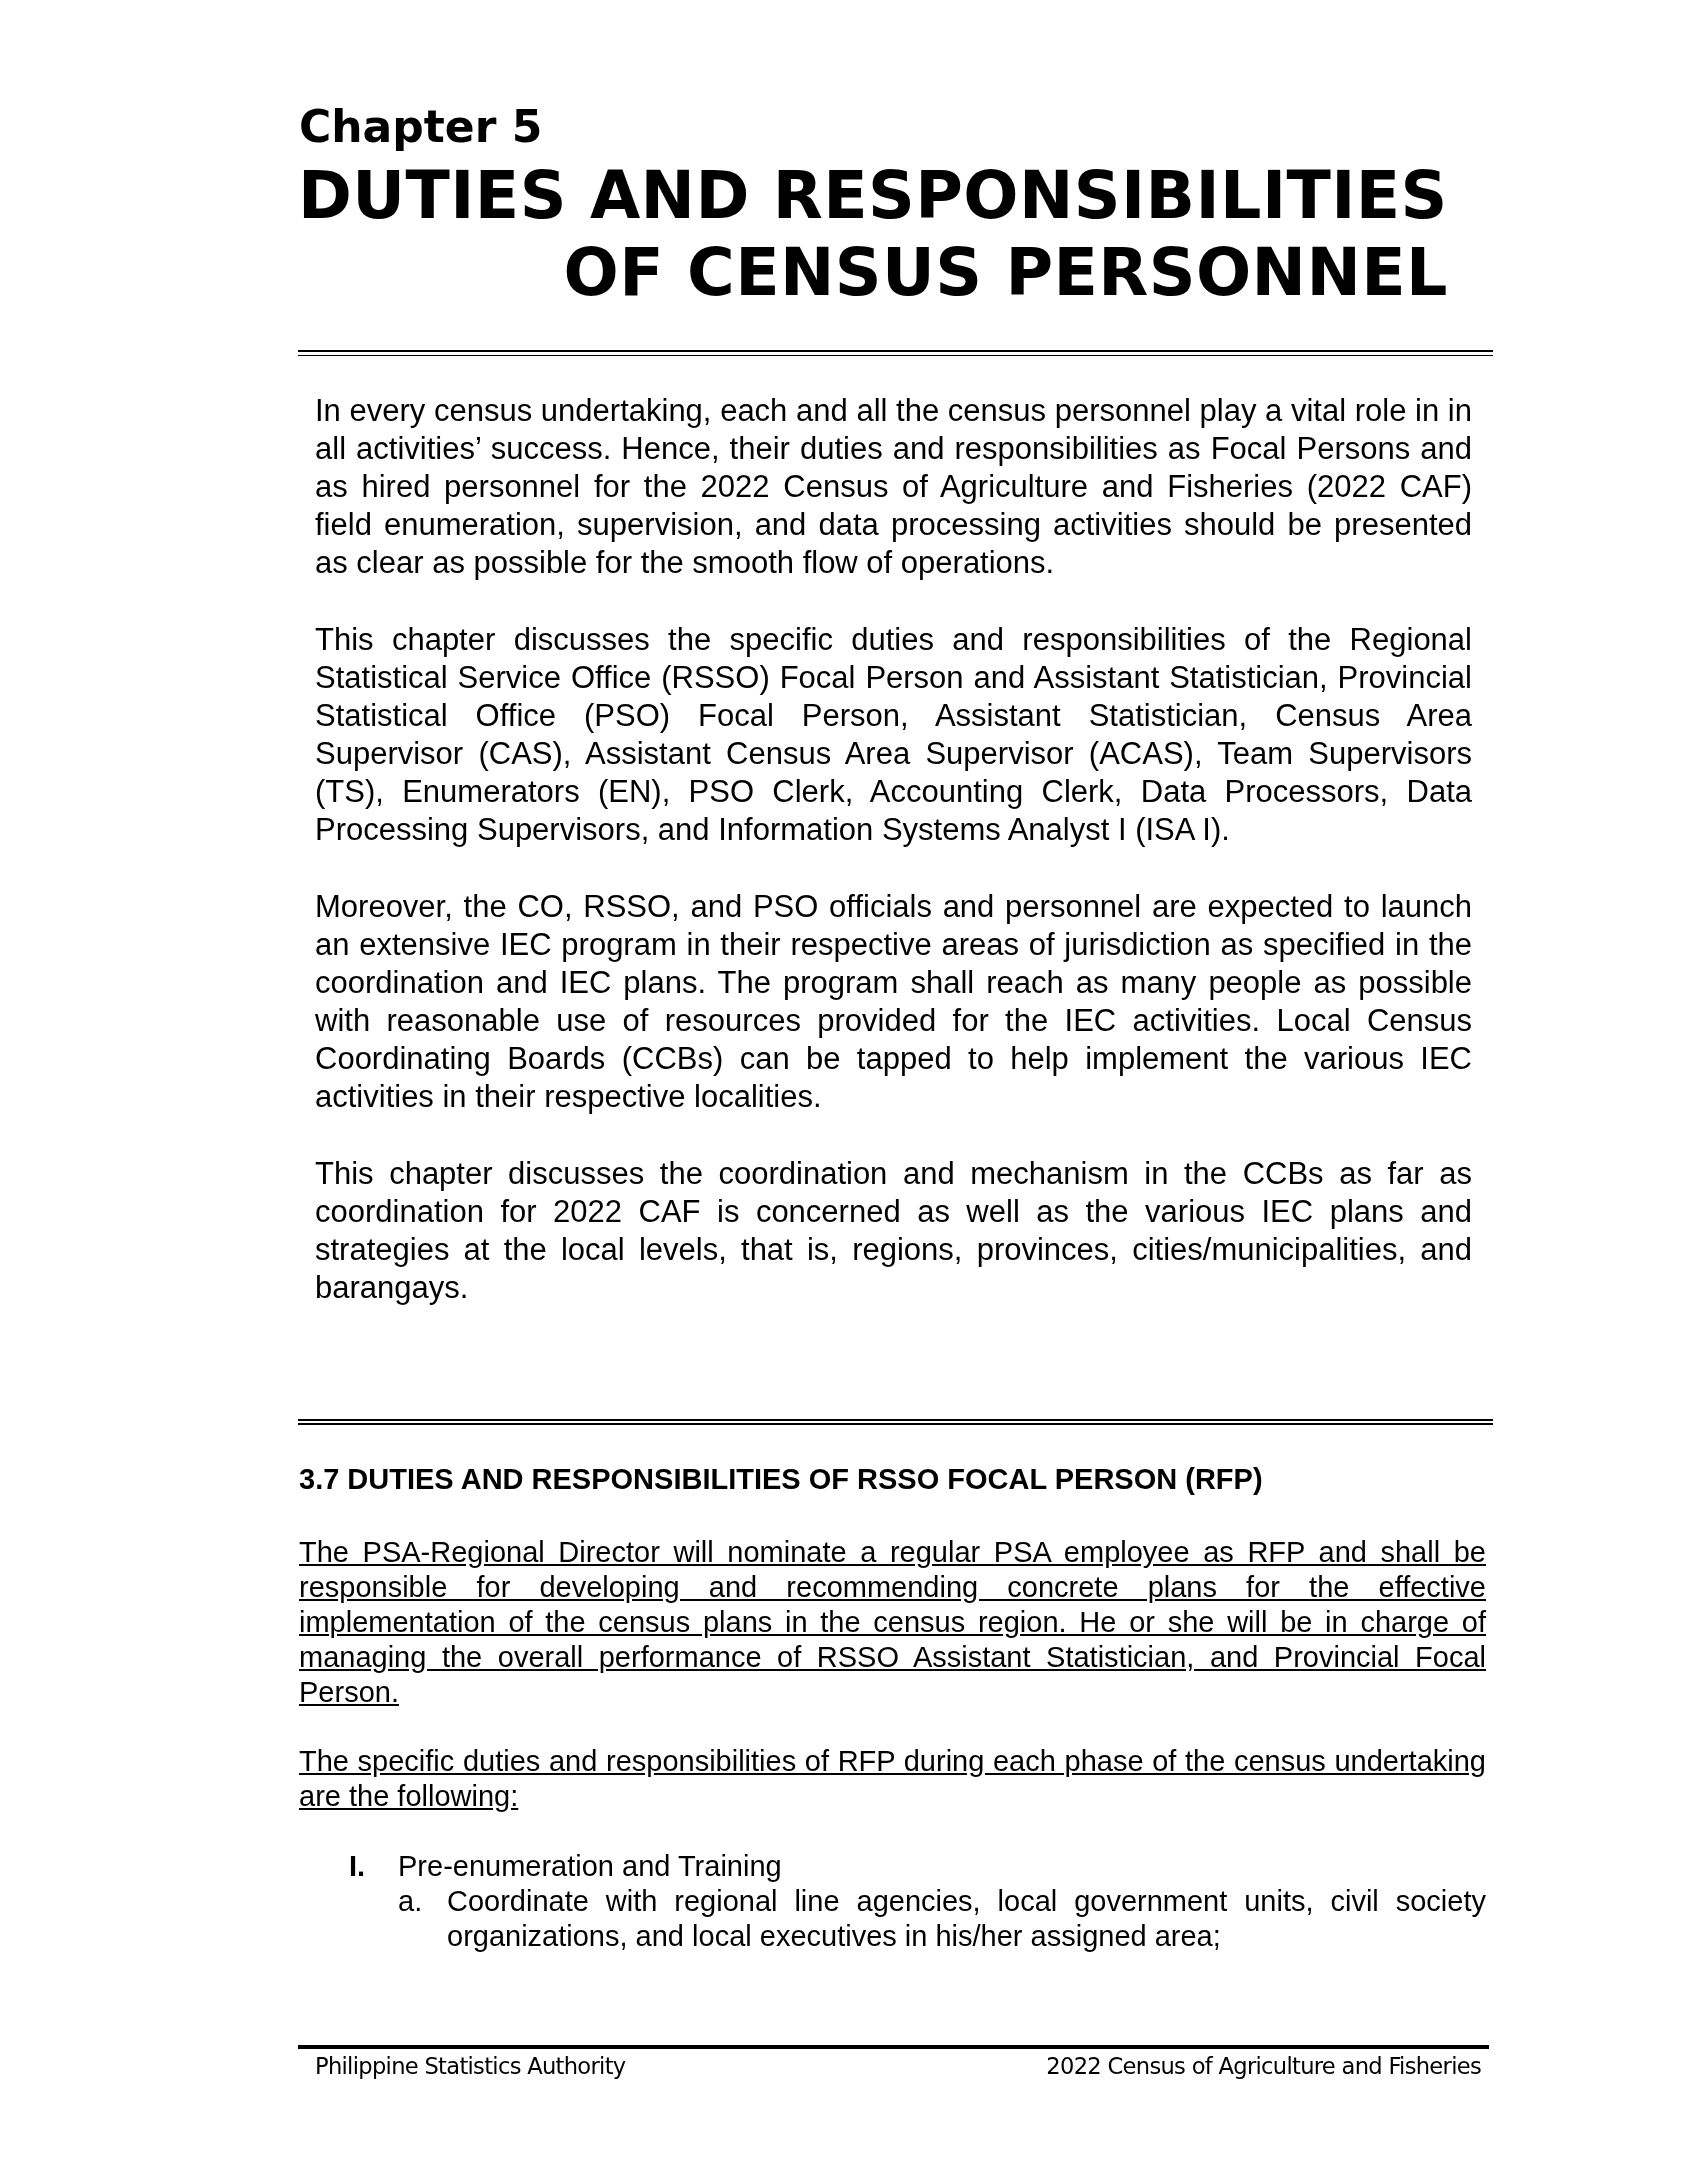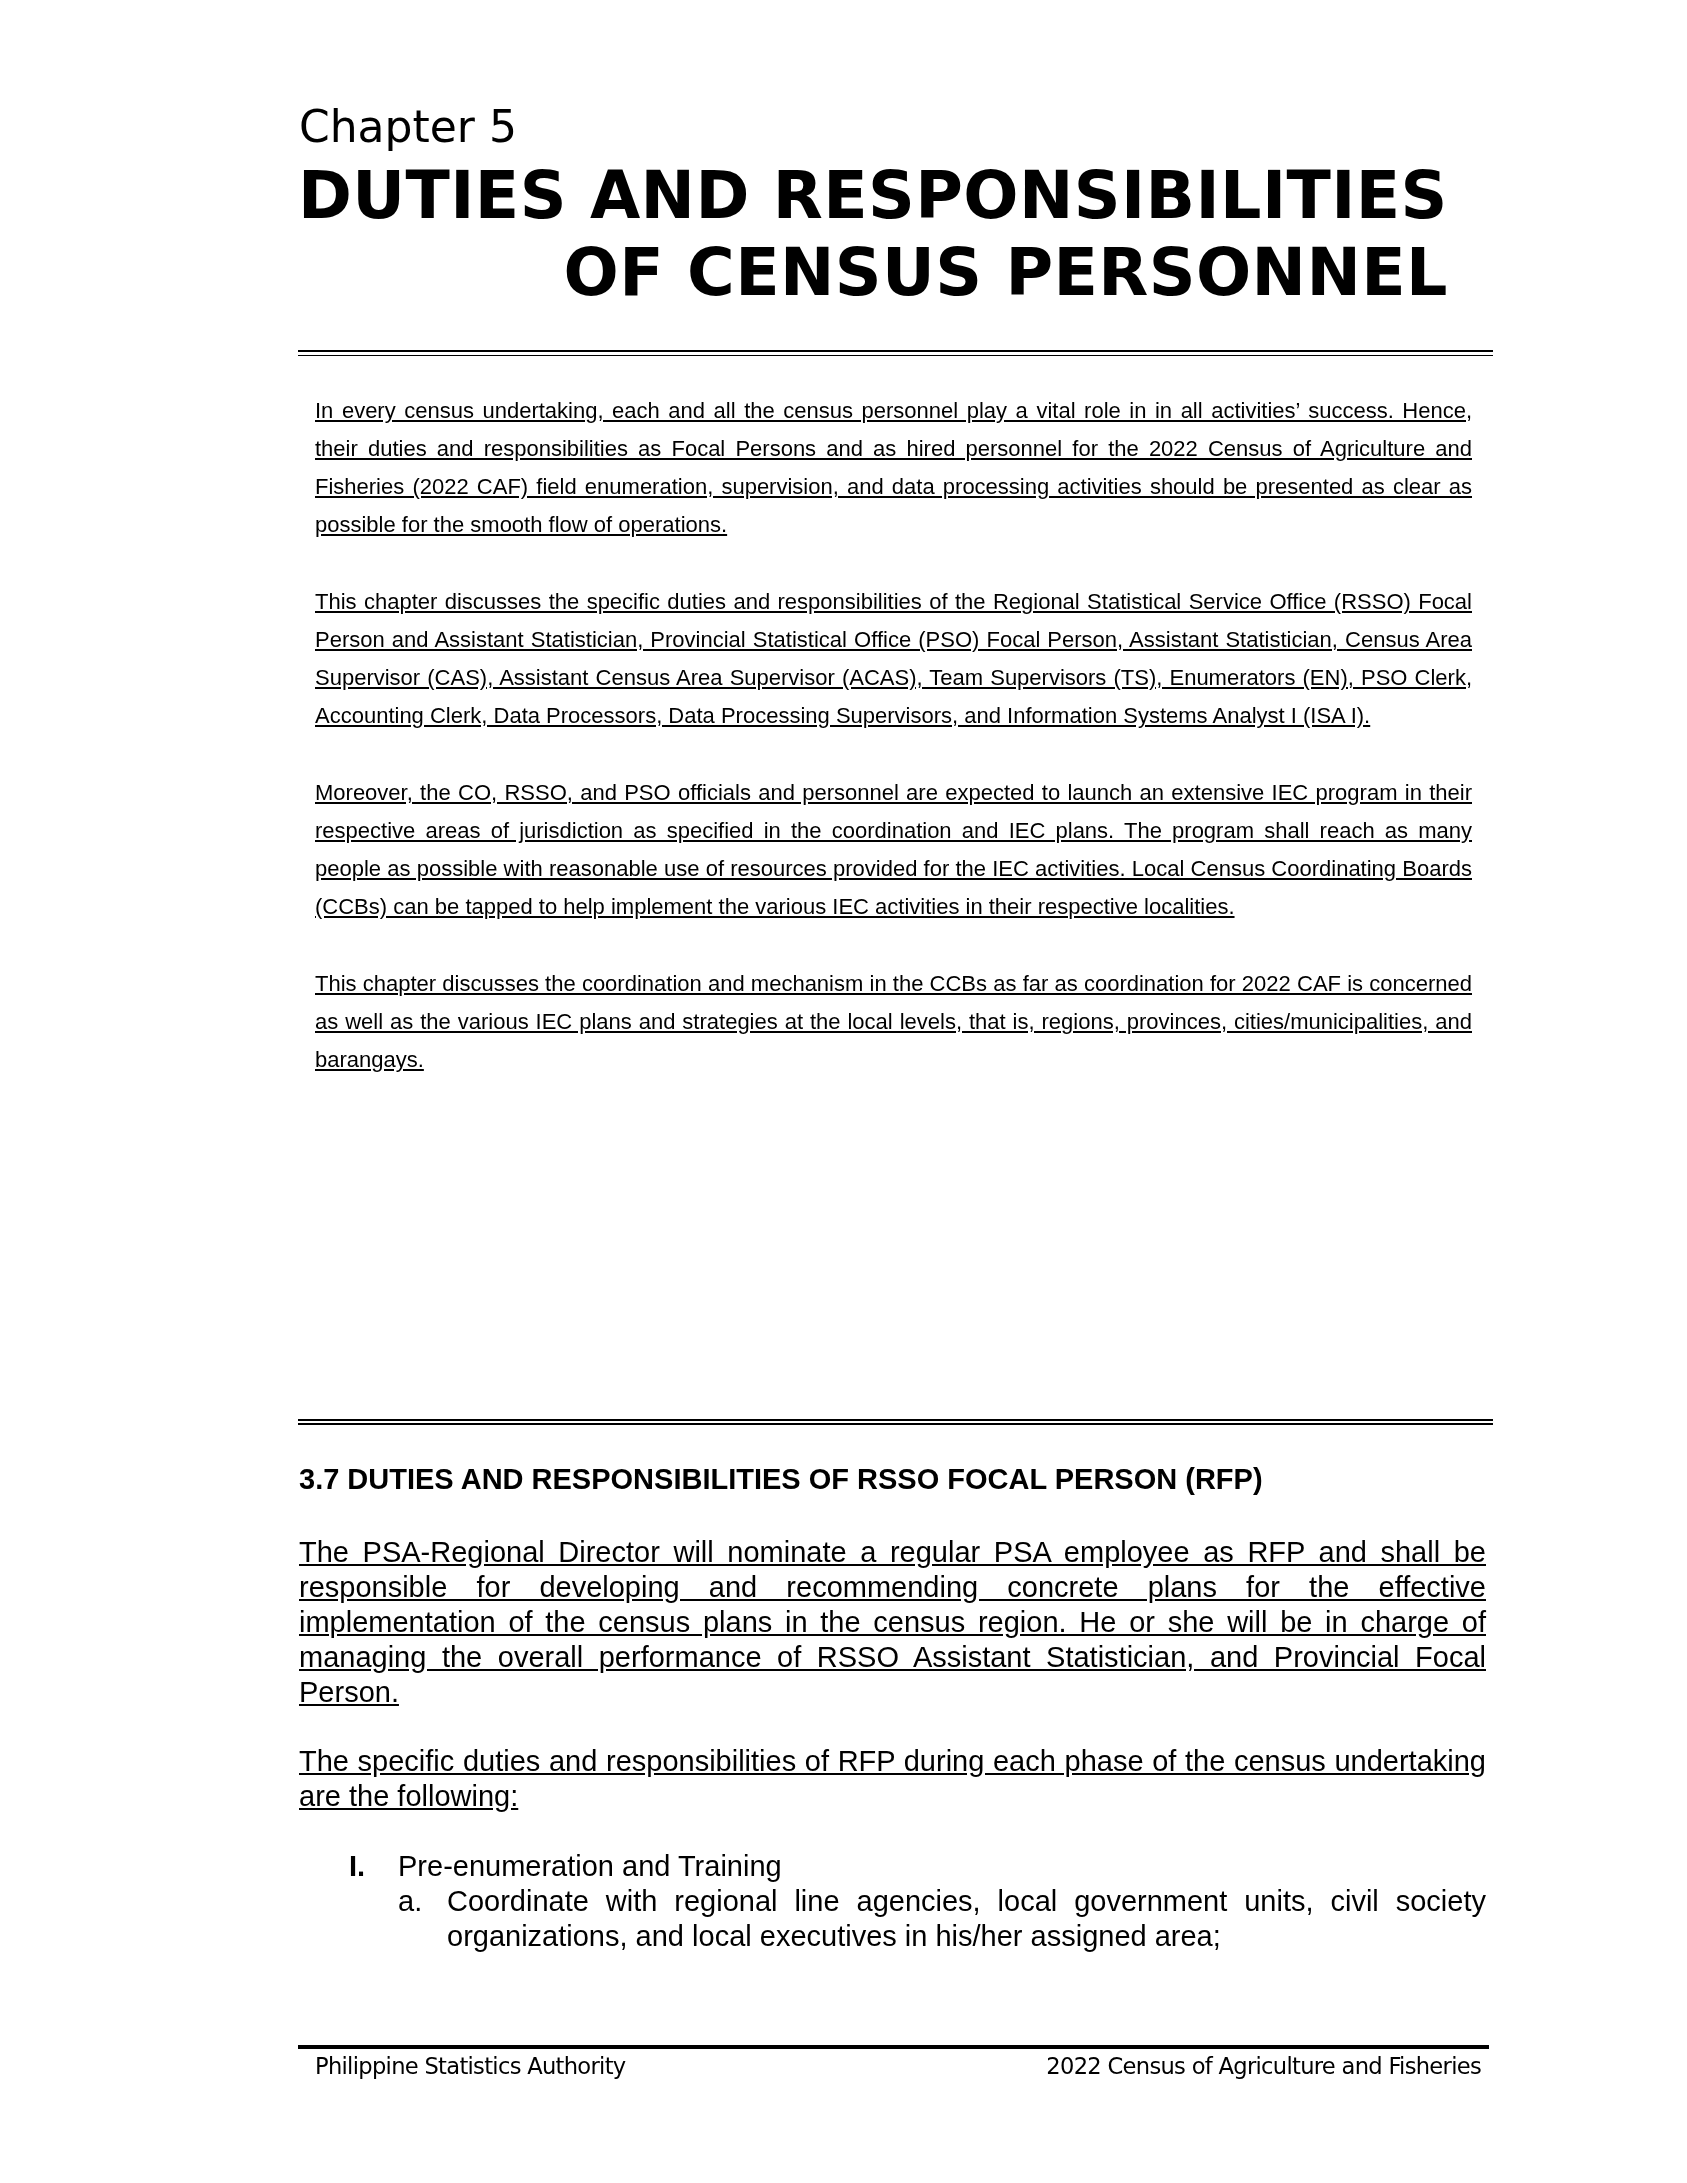--- a/index.html
+++ b/index.html
@@ -16,21 +16,21 @@
     }
     .abs { position: absolute; }
 
     
     .chapter-label {
       left: 299px;
       top: 100px;
       font-family: "DejaVu Sans", sans-serif;
       font-size: 44px;
       line-height: 53px;
-      font-weight: normal;
+      font-weight: bold;
       white-space: nowrap;
     }
     .chapter-title {
       left: 298px;
       top: 157px;
       font-family: "DejaVu Sans", sans-serif;
       font-size: 65px;
       line-height: 77px;
       font-weight: bold;
       letter-spacing: 0.4px;
@@ -49,24 +49,23 @@
     }
     .rule-top { top: 350px; }
     .rule-bottom { top: 1419px; border-top-width: 2.2px; border-bottom-width: 2.2px; height: 5.8px; }
 
     
     .intro {
       left: 315px;
       top: 392px;
       width: 1157px;
       font-family: "Liberation Sans", sans-serif;
-      font-size: 22px;
+      font-size: 31px;
       line-height: 38px;
       text-align: justify;
-      text-decoration: underline;
     }
     .intro p {
       margin: 0 0 39px 0;
       text-align: justify;
     }
     .intro p:last-child { margin-bottom: 0; }
 
     
     .section-heading {
       left: 299px;

